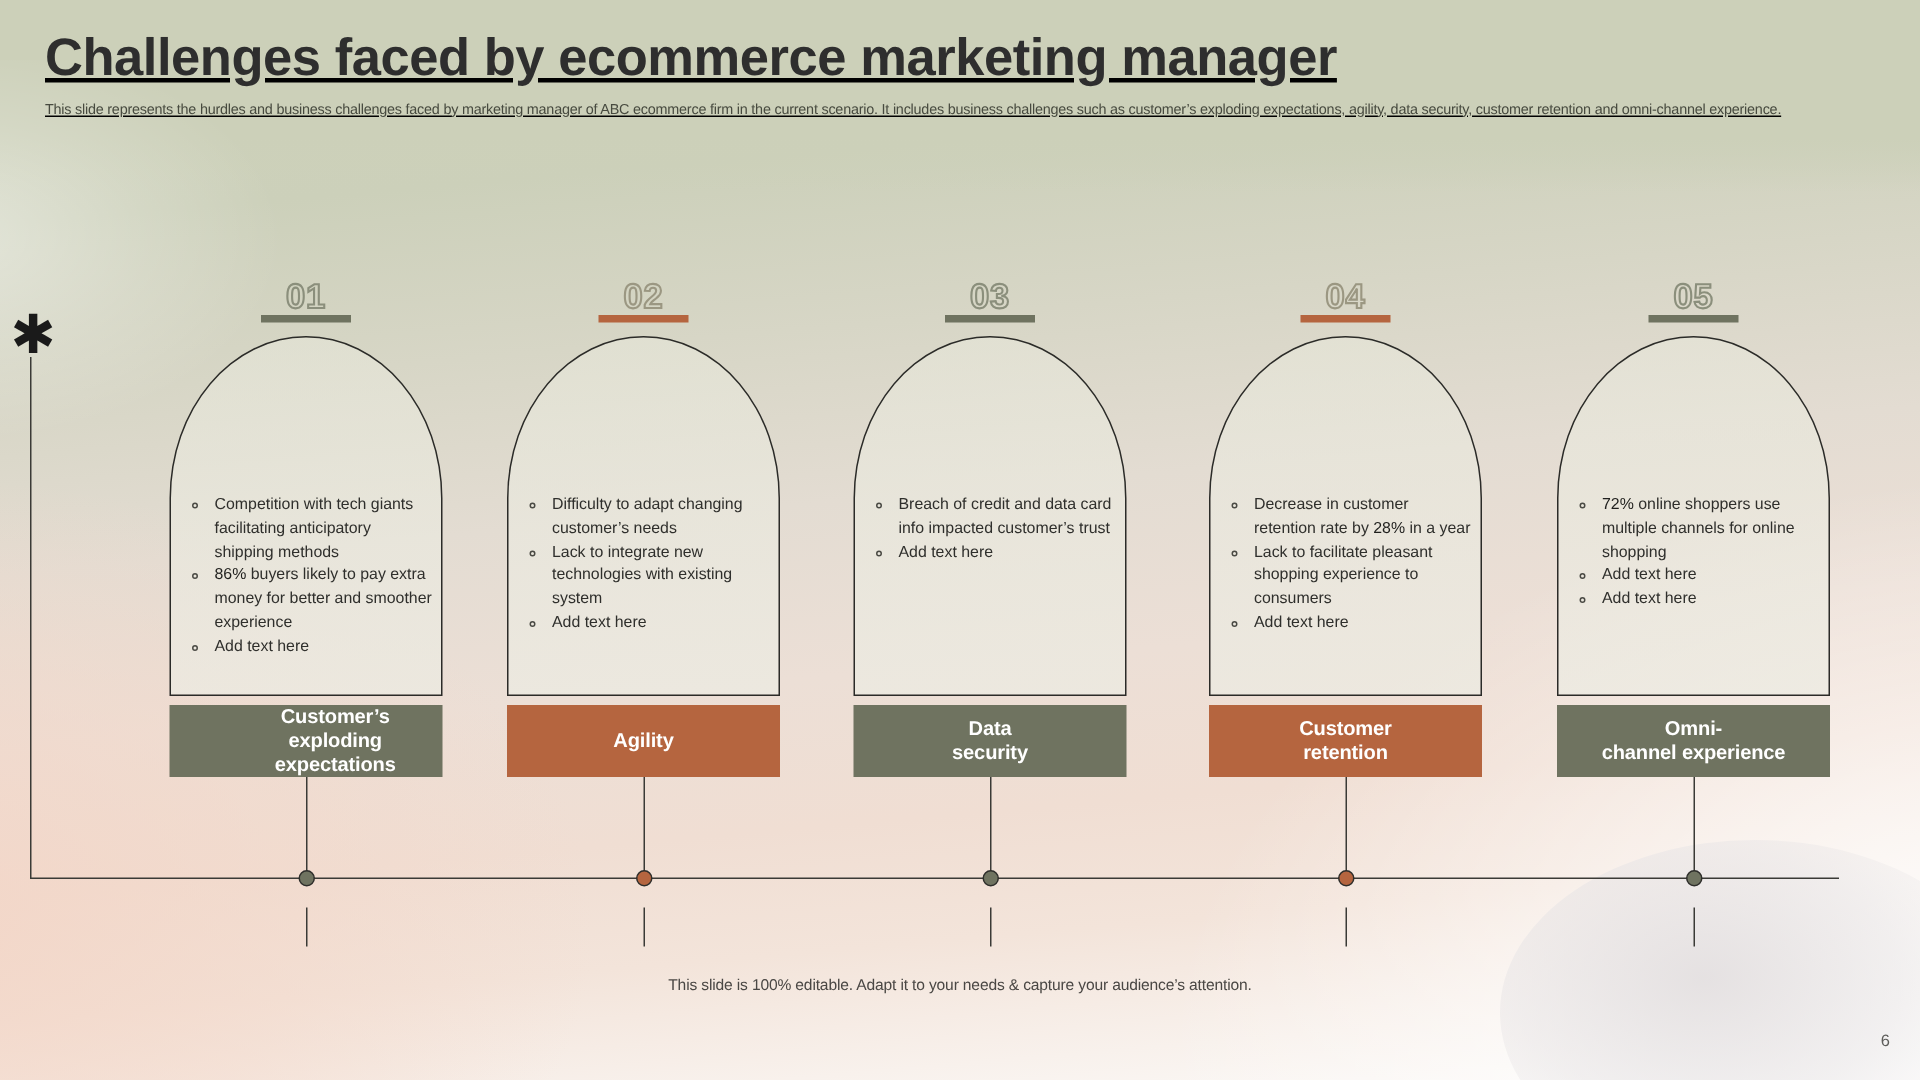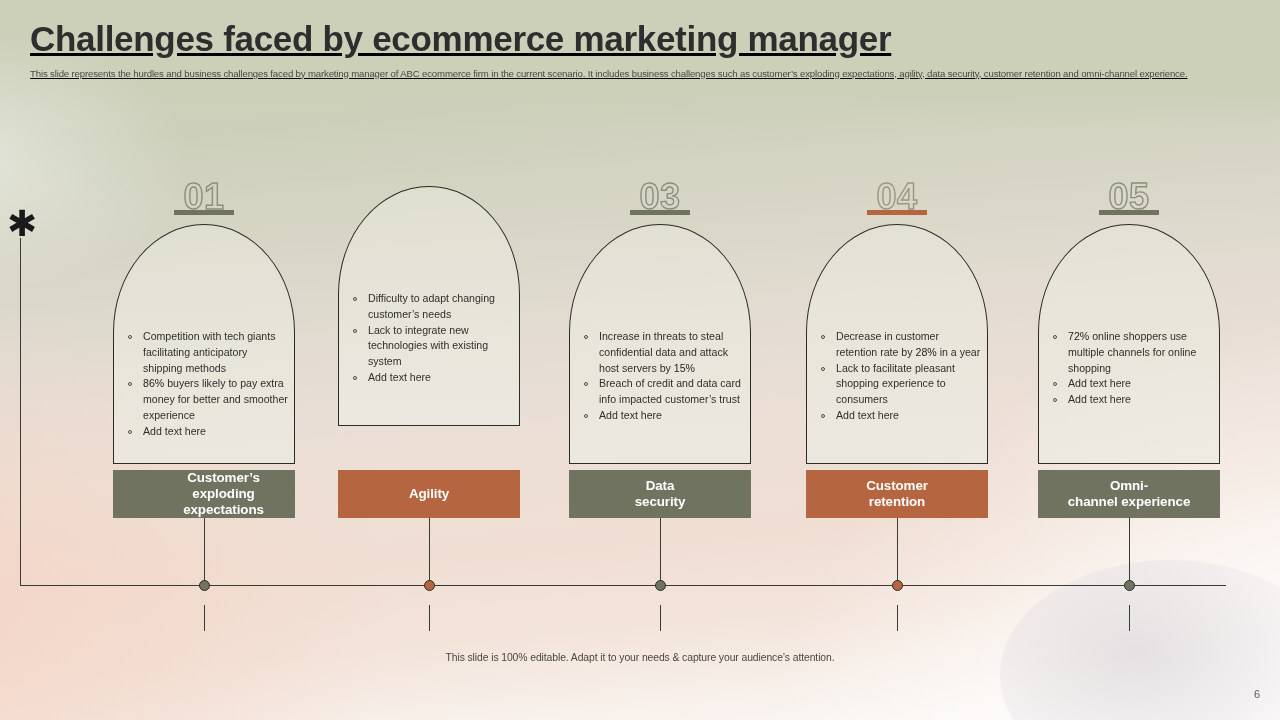--- a/index.html
+++ b/index.html
@@ -146,21 +146,21 @@
     position: absolute;
     top: 182px;
     width: 182px;
   }
   .col-num-wrap {
     height: 38px;
     text-align: center;
     position: relative;
   }
   .col-num {
-    font-size: 36px;
+    font-size: 23px;
     font-weight: bold;
     line-height: 30px;
     letter-spacing: 0.5px;
     color: transparent;
     -webkit-text-stroke: 1.4px #8b8f7c;
     font-family: "Liberation Sans", sans-serif;
   }
   .col-num.alt {
     -webkit-text-stroke: 1.4px #9b9782;
   }
@@ -326,20 +326,24 @@
         <div class="label-box" style="background: rgb(111, 115, 96); padding-left: 45px;">
           <div>
             <div>Customer’s</div>
             <div>exploding expectations</div>
           </div>
         </div>
         <div class="connector-bottom"></div>
         <div class="dot" style="background: rgb(111, 115, 96);"></div>
       </div>
       <div class="col" style="left: 338px;">
+        <div class="col-num-wrap">
+          <div class="col-num alt">02</div>
+          <div class="col-num-bar" style="background: rgb(181, 101, 63);"></div>
+        </div>
         <div class="arch">
           <ul class="arch-list">
             <li><span>Difficulty to adapt changing customer’s needs</span></li>
             <li><span>Lack to integrate new technologies with existing system</span></li>
             <li><span>Add text here</span></li>
           </ul>
         </div>
         <div class="connector-top"></div>
         <div class="label-box" style="background: rgb(181, 101, 63);">
           <div>
@@ -349,21 +353,20 @@
         <div class="connector-bottom"></div>
         <div class="dot" style="background: rgb(181, 101, 63);"></div>
       </div>
       <div class="col" style="left: 569px;">
         <div class="col-num-wrap">
           <div class="col-num">03</div>
           <div class="col-num-bar" style="background: rgb(111, 115, 96);"></div>
         </div>
         <div class="arch">
           <ul class="arch-list">
-            <li><span>Increase in threats to steal confidential data and attack host servers by </span><b>15%</b></li>
             <li><span>Breach of credit and data card info impacted customer’s trust</span></li>
             <li><span>Add text here</span></li>
           </ul>
         </div>
         <div class="connector-top"></div>
         <div class="label-box" style="background: rgb(111, 115, 96); align-items: center;">
           <div>
             <div>Data</div>
             <div>security</div>
           </div>

